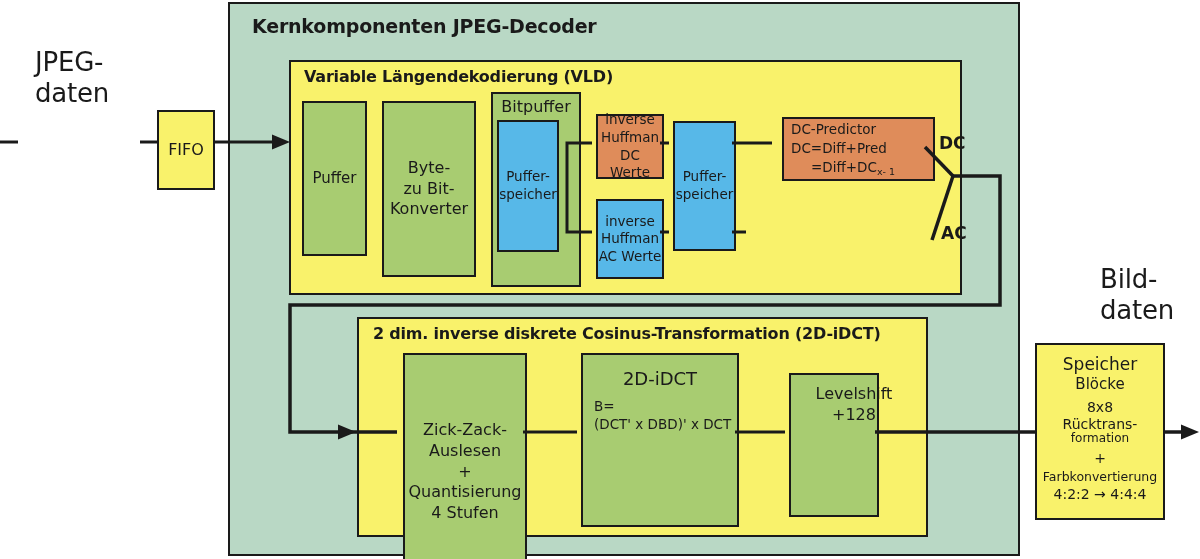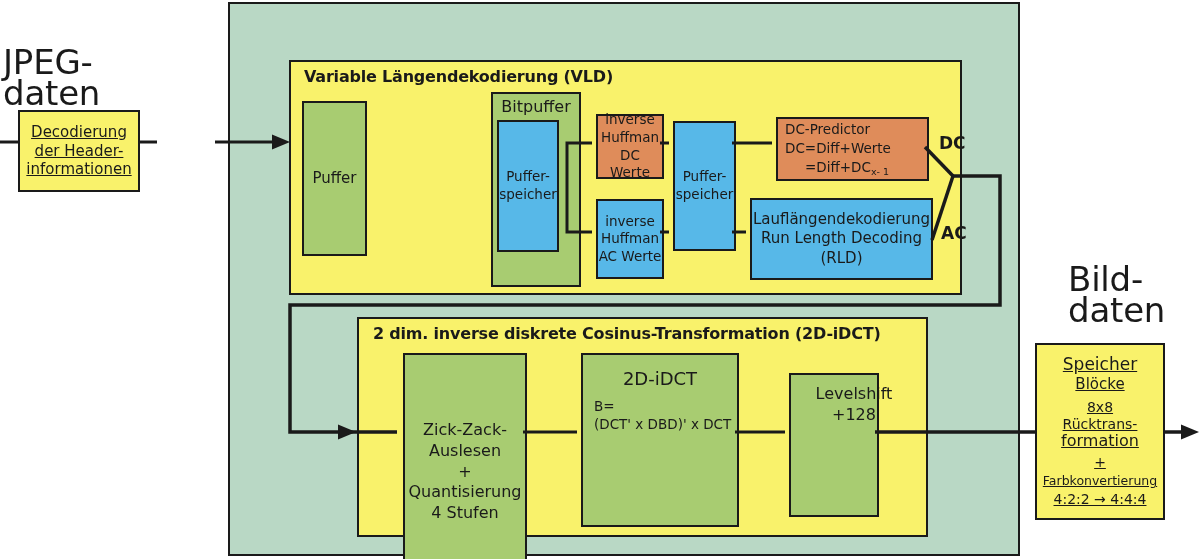--- a/index.html
+++ b/index.html
@@ -11,60 +11,64 @@
     position:relative; width:1200px; height:559px; overflow:hidden;
     background:var(--bg); font-family:"DejaVu Sans","Liberation Sans",sans-serif;
     color:var(--line);
   }
   .abs{position:absolute; box-sizing:border-box;}
   .box{
     position:absolute; box-sizing:border-box; border:2px solid var(--line);
     display:flex; flex-direction:column; align-items:center; justify-content:center;
     text-align:center; line-height:1.3;
   }
-  .yellow{background:var(--yellow);text-decoration:underline;}
+  .yellow{background:var(--yellow);}
   .green{background:var(--box_green);}
   .blue{background:var(--blue);}
   .orange{background:var(--orange);}
   .panel{background:var(--panel_green);}
   .title{position:absolute; font-weight:bold; white-space:nowrap; letter-spacing:-0.2px;}
-  .biglabel{position:absolute; font-size:34px; line-height:31px; letter-spacing:-0.2px;}
+  .biglabel{position:absolute; font-size:26px; line-height:31px; letter-spacing:-0.2px;margin-left:32px;}
   svg.overlay{position:absolute; left:0; top:0; pointer-events:none;}
   .connector{stroke:var(--line); stroke-width:3; fill:none;}
   .connector.thick{stroke-width:3.5;}
   .arrowhead{fill:var(--line); stroke:none;}
   .sub{font-size:9.5px; vertical-align:-3px;}
-  .left-align{align-items:flex-start; text-align:right;}
+  .left-align{align-items:flex-start; text-align:right;margin-left:6px;}
 </style>
 </head>
 <body>
 
 <div class="canvas">
 
   <div class="biglabel" style="left:3px; top:47px;">
     <div>JPEG-</div>
     <div>daten</div>
   </div>
 
-  <div class="box yellow" style="left:18px; top:110px; width:122px; height:82px; font-size:15px; line-height:1.25;">
-    <div>Decodierung</div>
-    <div>der Header-</div>
-    <div>informationen</div>
+
+  <div class="box yellow" style="left:157px; top:110px; width:58px; height:80px; font-size:16px;">
+    <div>FIFO</div>
   </div>
 
-
   <div class="box panel" style="left:228px; top:2px; width:792px; height:554px; justify-content:flex-start;">
+    <div class="title" style="left:22px; top:10px; font-size:19px;">Kernkomponenten JPEG-Decoder</div>
 
     <div class="box yellow" style="left:59px; top:56px; width:673px; height:235px;">
       <div class="title" style="left:13px; top:5px; font-size:16px;">Variable Längendekodierung (VLD)</div>
 
       <div class="box green" style="left:11px; top:39px; width:65px; height:155px; font-size:15px;">
         <div>Puffer</div>
       </div>
 
+      <div class="box green" style="left:91px; top:39px; width:94px; height:176px; font-size:16px;">
+        <div>Byte-</div>
+        <div>zu Bit-</div>
+        <div>Konverter</div>
+      </div>
 
       <div class="box green" style="left:200px; top:30px; width:90px; height:195px; justify-content:flex-start;">
         <div style="font-size:16px; margin-top:3px;">Bitpuffer</div>
         <div class="box blue" style="left:4px; top:26px; width:62px; height:132px; font-size:13.5px;">
           <div>Puffer-</div>
           <div>speicher</div>
         </div>
       </div>
 
       <div class="box orange" style="left:305px; top:52px; width:68px; height:65px; font-size:13.5px;">
@@ -79,29 +83,24 @@
         <div>AC Werte</div>
       </div>
 
       <div class="box blue" style="left:382px; top:59px; width:63px; height:130px; font-size:13.5px;">
         <div>Puffer-</div>
         <div>speicher</div>
       </div>
 
       <div class="box orange left-align" style="left:485px; top:55px; width:153px; height:64px; font-size:13.5px; padding-left:7px; line-height:1.4;">
         <div>DC-Predictor</div>
-        <div>DC=Diff+Werte</div>
+        <div>DC=Diff+Pred</div>
         <div style="padding-left:20px;"><span>=Diff+DC</span><span class="sub">x- 1</span></div>
       </div>
 
-      <div class="box blue" style="left:459px; top:136px; width:183px; height:82px; font-size:15px;">
-        <div>Lauflängendekodierung</div>
-        <div>Run Length Decoding</div>
-        <div>(RLD)</div>
-      </div>
 
       <div class="abs" style="left:648px; top:70px; font-weight:bold; font-size:17px;">DC</div>
       <div class="abs" style="left:650px; top:160px; font-weight:bold; font-size:17px;">AC</div>
     </div>
 
     <div class="box yellow" style="left:127px; top:313px; width:571px; height:220px;">
       <div class="title" style="left:14px; top:5px; font-size:16px;text-align:center;">2 dim. inverse diskrete Cosinus-Transformation (2D-iDCT)</div>
 
       <div class="box green" style="left:44px; top:34px; width:124px; height:216px; font-size:16px; justify-content:center; padding-top:22px;">
         <div>Zick-Zack-</div>
@@ -129,21 +128,21 @@
   <div class="biglabel" style="left:1068px; top:264px;">
     <div>Bild-</div>
     <div>daten</div>
   </div>
 
   <div class="box yellow" style="left:1035px; top:343px; width:130px; height:177px; justify-content:flex-start; padding-top:8px; line-height:1.3;">
     <div style="font-size:17px;">Speicher</div>
     <div style="font-size:15px;">Blöcke</div>
     <div style="font-size:14px; margin-top:3px;">8x8</div>
     <div style="font-size:14px; line-height:1.15;">Rücktrans-</div>
-    <div style="font-size:16px; line-height:1.15;">formation</div>
+    <div style="font-size:12px; line-height:1.15;">formation</div>
     <div style="font-size:14px; margin-top:3px;">+</div>
     <div style="font-size:12.5px; margin-top:2px;">Farbkonvertierung</div>
     <div style="font-size:14px;">4:2:2 → 4:4:4</div>
   </div>
 
   <svg class="overlay" width="1200" height="559" viewBox="0 0 1200 559">
     <path class="connector" d="M0,142 H18"></path>
     <path class="connector" d="M140,142 H157"></path>
     <path class="connector" d="M215,142 H278"></path>
     <polygon class="arrowhead" points="290,142 272,134.5 272,149.5"></polygon>

